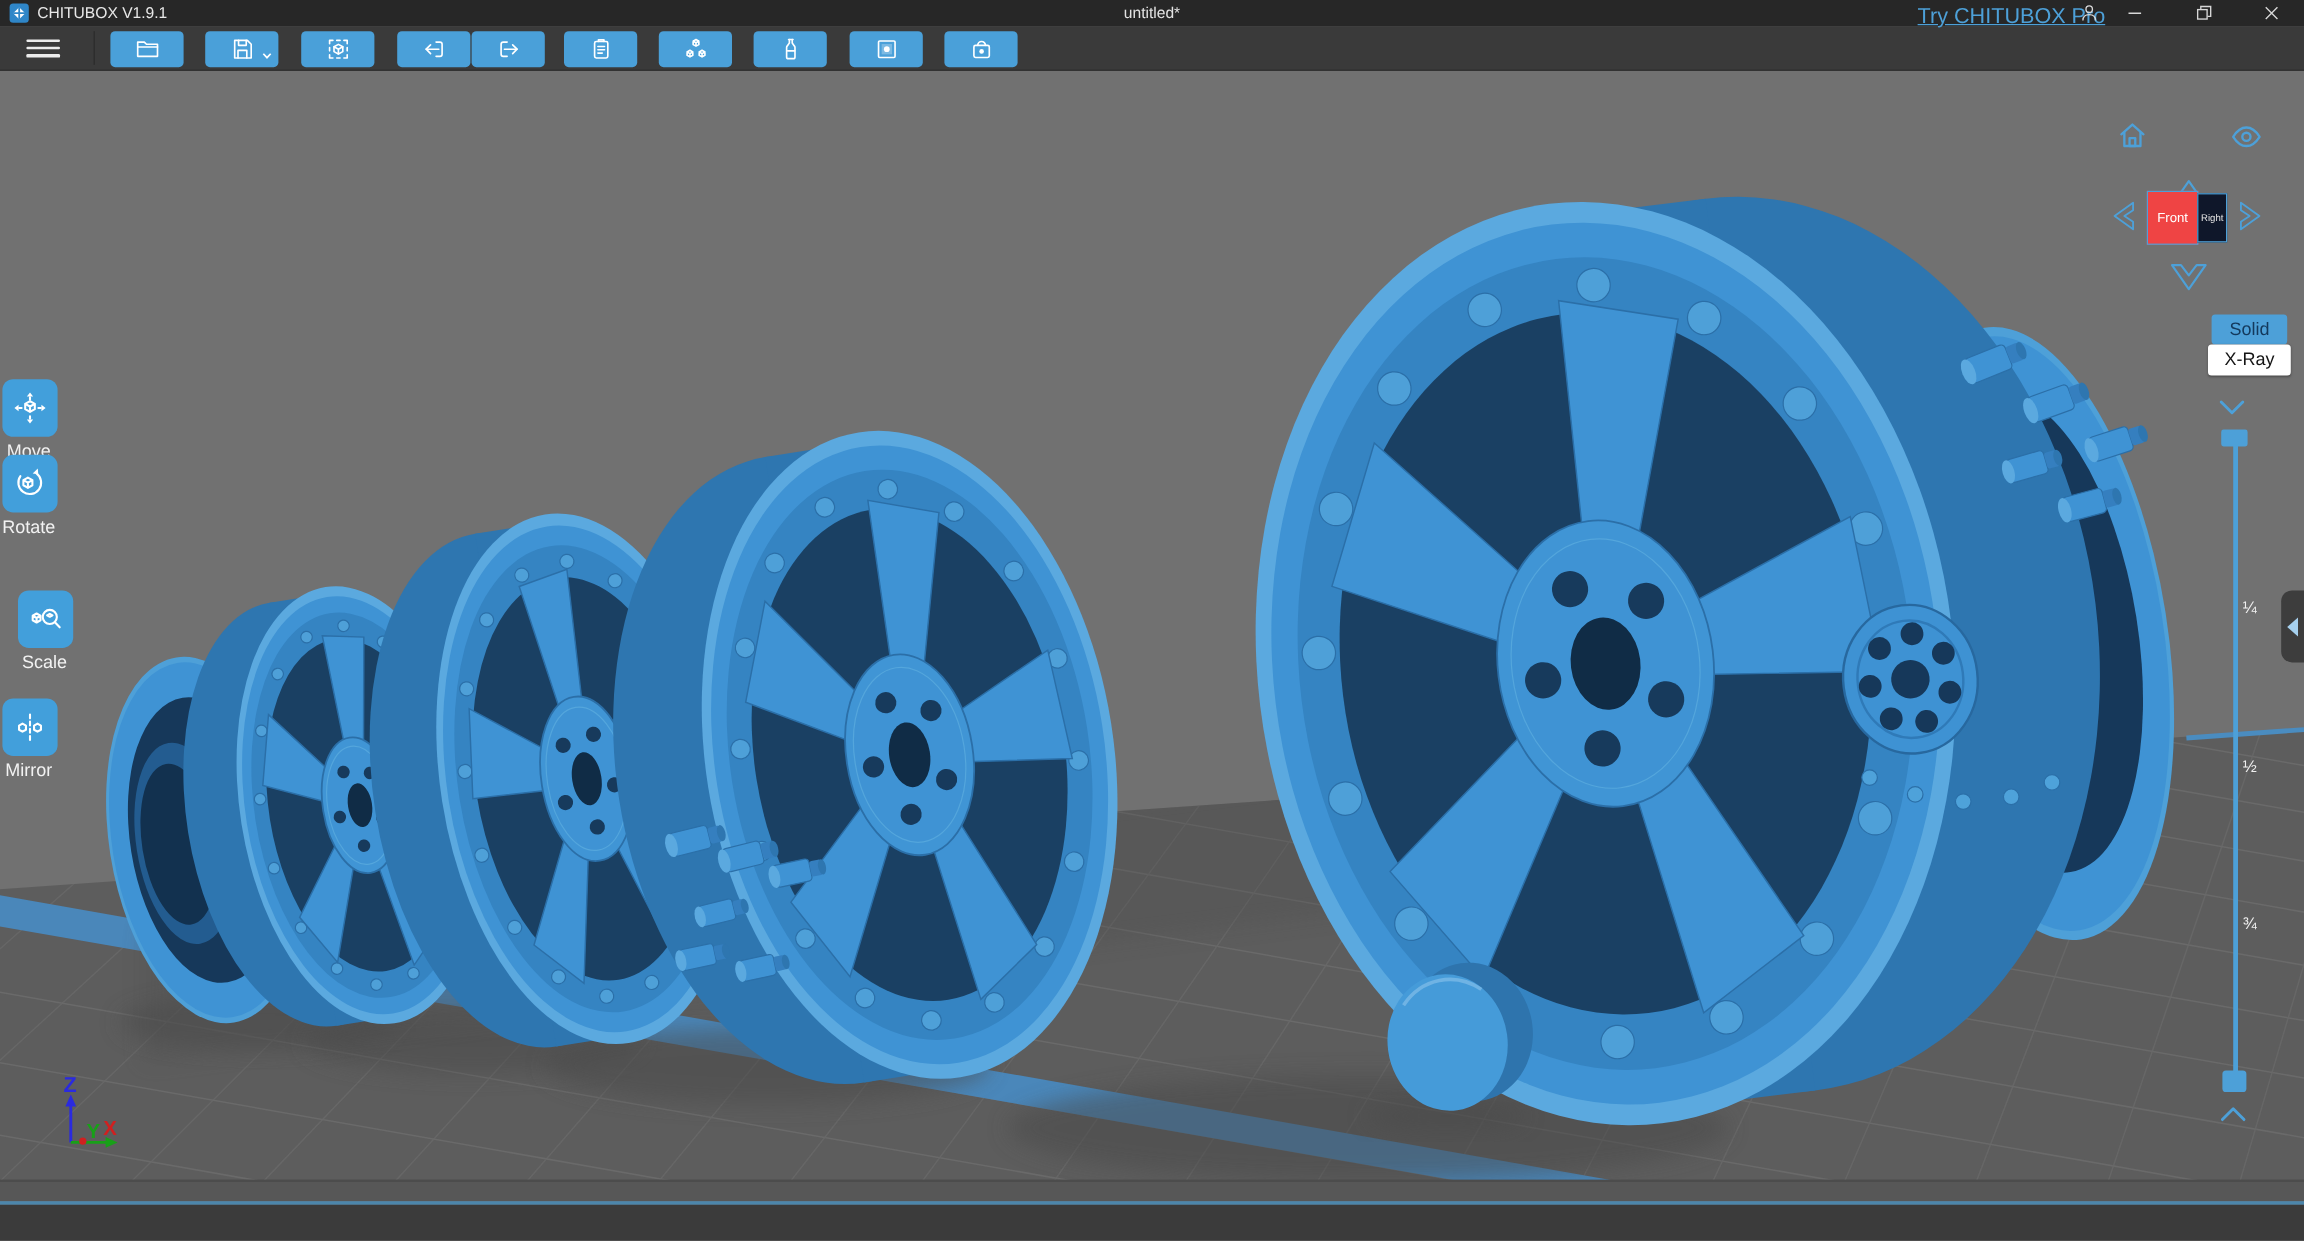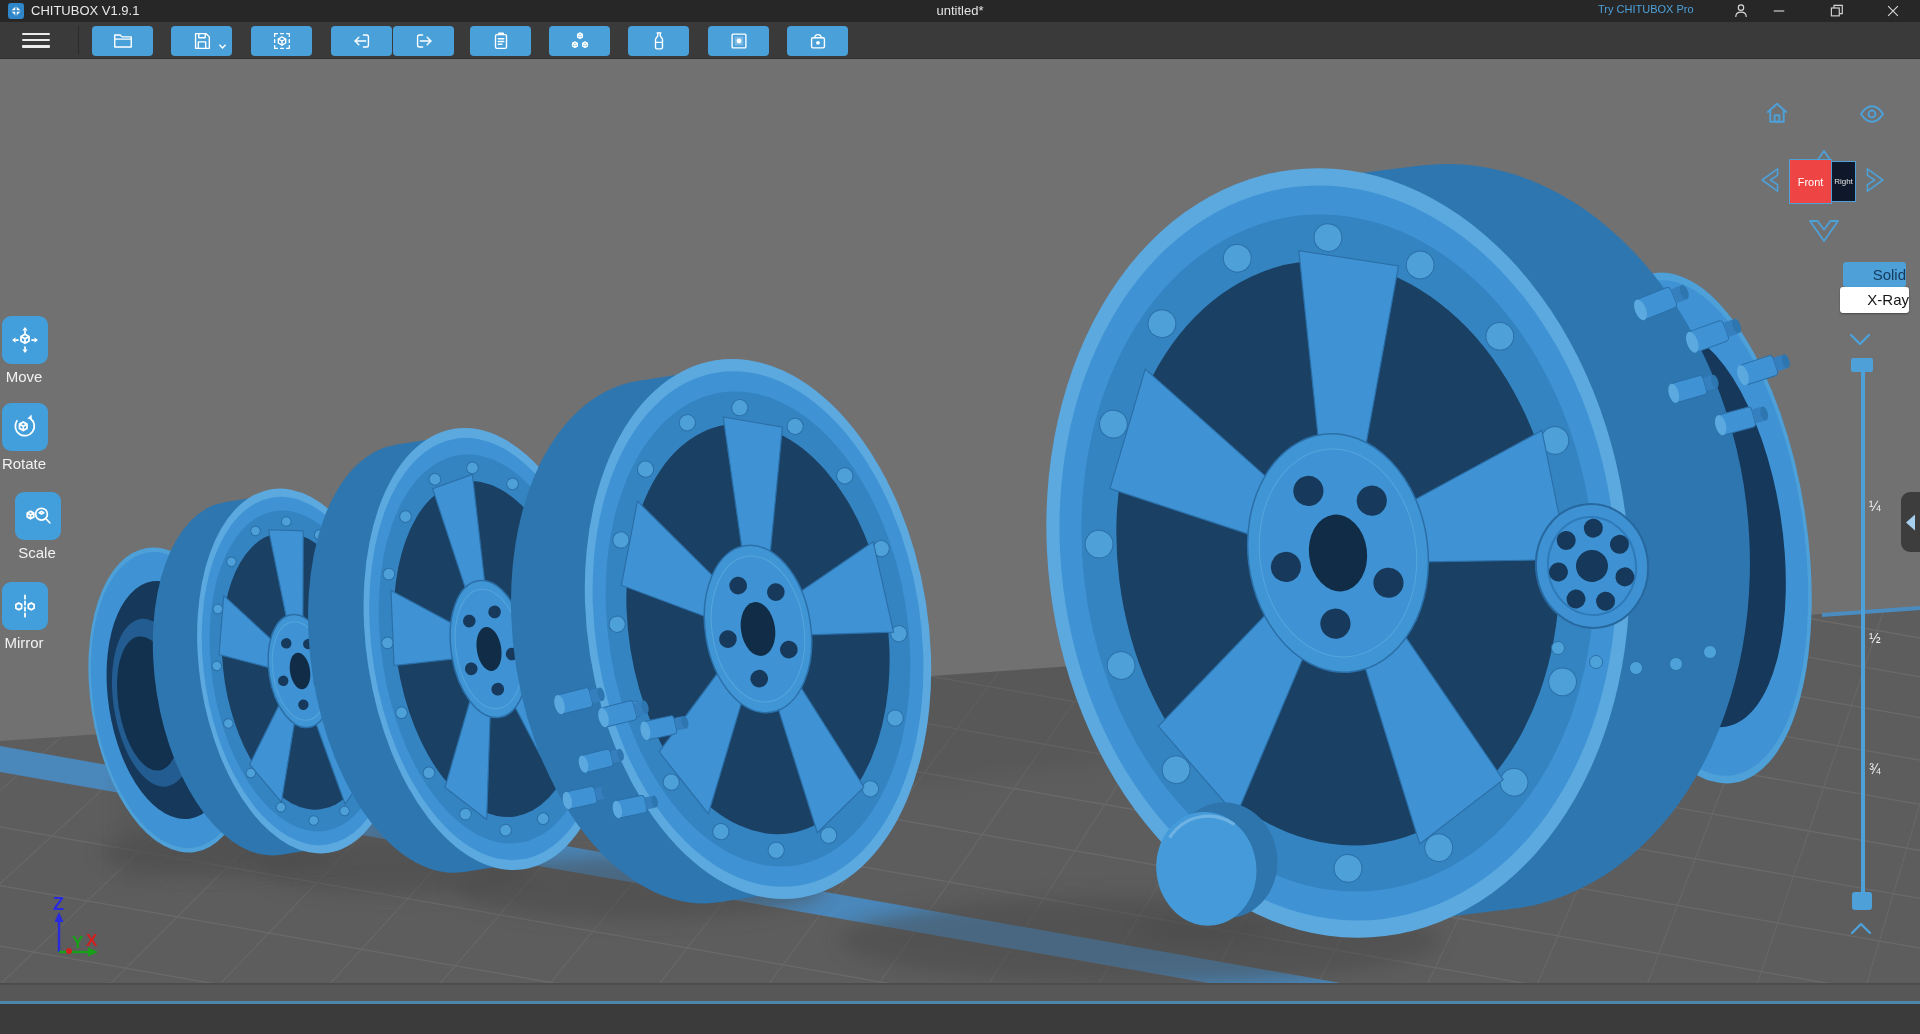--- a/index.html
+++ b/index.html
@@ -5,21 +5,21 @@
   html,body{margin:0;padding:0;width:1920px;height:1034px;overflow:hidden;
     font-family:"Liberation Sans",sans-serif;background:#707070;}
   .app{position:relative;width:1920px;height:848px;}
 
   
   .titlebar{position:absolute;left:0;top:0;width:1920px;height:22px;background:#272727;z-index:40;}
   .appicon{position:absolute;left:8px;top:3px;width:16px;height:16px;border-radius:3px;
     background:#2f86c8;display:flex;align-items:center;justify-content:center;}
   .appname{position:absolute;left:31px;top:3px;font-size:13px;color:#e8e8e8;}
   .doctitle{position:absolute;left:50%;top:3px;transform:translateX(-50%);font-size:13px;color:#e3e3e3;}
-  .prolink{position:absolute;left:1598px;top:3px;font-size:11px;color:#4da0d8;cursor:pointer;}
+  .prolink{position:absolute;left:1598px;top:3px;font-size:18px;color:#4da0d8;cursor:pointer;text-decoration:underline;}
   .winbtn{position:absolute;top:0;width:26px;height:22px;display:flex;align-items:center;justify-content:center;}
   .winbtn svg{stroke:#d8d8d8;fill:none;stroke-width:1.5;}
 
   
   .toolbar{position:absolute;left:0;top:22px;width:1920px;height:36px;background:#3a3a3a;
     border-bottom:1px solid #2e2e2e;z-index:39;}
   .hamb{position:absolute;left:22px;top:7px;width:28px;height:22px;cursor:pointer;}
   .hamb div{height:2.6px;background:#ececec;margin:3.6px 0;border-radius:1px;}
   .tbsep{position:absolute;left:78px;top:4px;width:1px;height:28px;background:#2b2b2b;}
   .tbrow{position:absolute;left:92px;top:4px;display:flex;}
@@ -47,21 +47,21 @@
   
   .nav{position:absolute;z-index:30;cursor:pointer;}
   .nav svg{display:block;stroke:#4da0d8;fill:none;stroke-width:1.8;stroke-linejoin:round;stroke-linecap:round;}
   .vcube{position:absolute;left:1789px;top:156px;width:68px;height:50px;z-index:30;cursor:pointer;}
   .vface-f{position:absolute;left:0;top:3px;width:41px;height:43px;background:#ef4444;
     border:1px solid #4da0d8;display:flex;align-items:center;justify-content:center;
     font-size:11px;color:#fff;}
   .vface-r{position:absolute;left:42px;top:5px;width:23px;height:39px;background:#0f172a;
     border:1px solid #4da0d8;display:flex;align-items:center;justify-content:center;
     font-size:8px;color:#e3e3e3;}
-  .mode{position:absolute;z-index:30;text-align:right;font-size:15px;cursor:pointer;}
+  .mode{position:absolute;z-index:30;text-align:center;font-size:15px;cursor:pointer;}
   .mode.on{background:#4da0d8;color:#14395c;border-radius:3px;}
   .mode.off{background:#ffffff;color:#141414;border-radius:3px;box-shadow:0 1px 2px rgba(0,0,0,.35);}
 
   
   .sl-track{position:absolute;left:1861px;top:370px;width:4px;height:526px;background:#4da0d8;z-index:30;cursor:pointer;}
   .sl-cap{position:absolute;left:1851px;top:358px;width:22px;height:14px;background:#4da0d8;border-radius:2px;z-index:31;cursor:pointer;}
   .sl-handle{position:absolute;left:1852px;top:892px;width:20px;height:18px;background:#4da0d8;border-radius:3px;z-index:31;cursor:pointer;}
   .sl-tick{position:absolute;left:1869px;width:30px;font-size:14px;color:#f0f0f0;z-index:30;}
   .collapse-tab{position:absolute;left:1901px;top:492px;width:19px;height:60px;background:#3d3d3d;
     border-radius:9px 0 0 9px;z-index:30;display:flex;align-items:center;justify-content:center;cursor:pointer;}
@@ -523,21 +523,21 @@
       <div class="ltool" style="top: 316px; height: 78px;">
         <div class="btn">
           <svg viewBox="0 0 24 24">
             <path d="M12 7.4 l3.2 1.8 L12 11 l-3.2 -1.8 Z M8.8 9.2 V12.8 L12 14.6 M15.2 9.2 V12.8 L12 14.6 M12 11 v3.6"></path>
             <path d="M12 1.6 l2.1 2.8 h-4.2 Z M12 22.4 l2.1 -2.8 h-4.2 Z M1.6 12 l2.8 -2.1 v4.2 Z M22.4 12 l-2.8 -2.1 v4.2 Z" fill="#fff" stroke="none"></path>
             <path d="M12 4.8 V6.4 M12 17.6 v1.6 M4.8 12 H6.4 M17.6 12 h1.6"></path>
           </svg>
         </div>
         <div class="lbl">Move</div>
       </div>
-      <div class="ltool" style="top: 403px; height: 78px;">
+      <div class="ltool" style="top: 379px; height: 78px;">
         <div class="btn">
           <svg viewBox="0 0 24 24">
             <path d="M10.6 8 l3 1.7 -3 1.7 -3 -1.7 Z M7.6 9.7 v3.4 l3 1.7 M13.6 9.7 v3.4 l-3 1.7 M10.6 11.4 v3.4"></path>
             <path d="M16.3 5.2 A7.6 7.6 0 1 1 5.6 7"></path>
             <path d="M17.2 2 l.3 3.8 -3.7 -.5 Z" fill="#fff" stroke="none"></path>
           </svg>
         </div>
         <div class="lbl">Rotate</div>
       </div>
       <div class="ltool" style="top: 492px; height: 78px; margin-left: 13px;">

